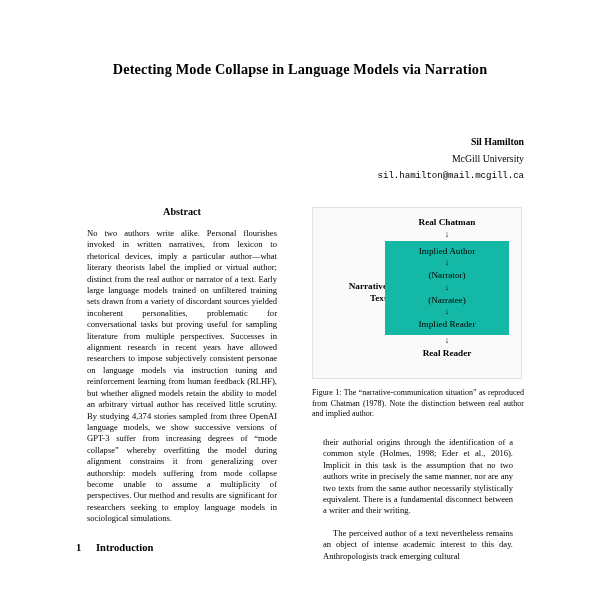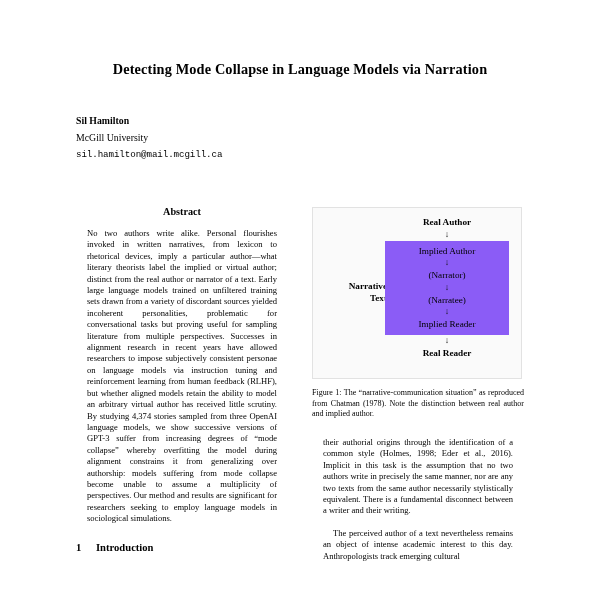--- a/index.html
+++ b/index.html
@@ -29,22 +29,22 @@
     text-align: center;
     font-size: 14.3px;
     font-weight: bold;
     letter-spacing: 0.01em;
     margin: 0;
     padding-top: 61px;
     line-height: 1.2;
   }
 
   .author-block {
-    text-align: left;
-    margin-top: 36px;
+    text-align: right;
+    margin-top: 57px;
     line-height: 1.42;
   }
   .author-name {
     font-size: 9.8px;
     font-weight: bold;
     display: block;
   }
   .author-affil {
     font-size: 9.8px;
     display: block;
@@ -139,21 +139,21 @@
   .chain-node.bold {
     font-weight: bold;
   }
   .chain-arrow {
     font-size: 9px;
     line-height: 1;
     padding: 1px 0 2px 0;
     color: #111;
   }
   .gray-band {
-    background: #8b5cf6;
+    background: #14b8a6;
     padding: 4px 0 4px 0;
     margin: 0;
   }
 
   .fig-caption {
     font-size: 8.0px;
     line-height: 1.33;
     text-align: justify;
     margin: 9px 0 4px 0;
   }
@@ -189,21 +189,21 @@
 
     <div class="col">
 
       <div class="figure">
         <div class="fig-sidelabel">
           <span>Narrative</span><br>
           <span>Text</span>
         </div>
 
         <div class="fig-chain">
-          <div class="chain-node bold">Real Author</div>
+          <div class="chain-node bold">Real Chatman</div>
           <div class="chain-arrow">↓</div>
 
           <div class="gray-band">
             <div class="chain-node">Implied Author</div>
             <div class="chain-arrow">↓</div>
             <div class="chain-node">(Narrator)</div>
             <div class="chain-arrow">↓</div>
             <div class="chain-node">(Narratee)</div>
             <div class="chain-arrow">↓</div>
             <div class="chain-node">Implied Reader</div>

